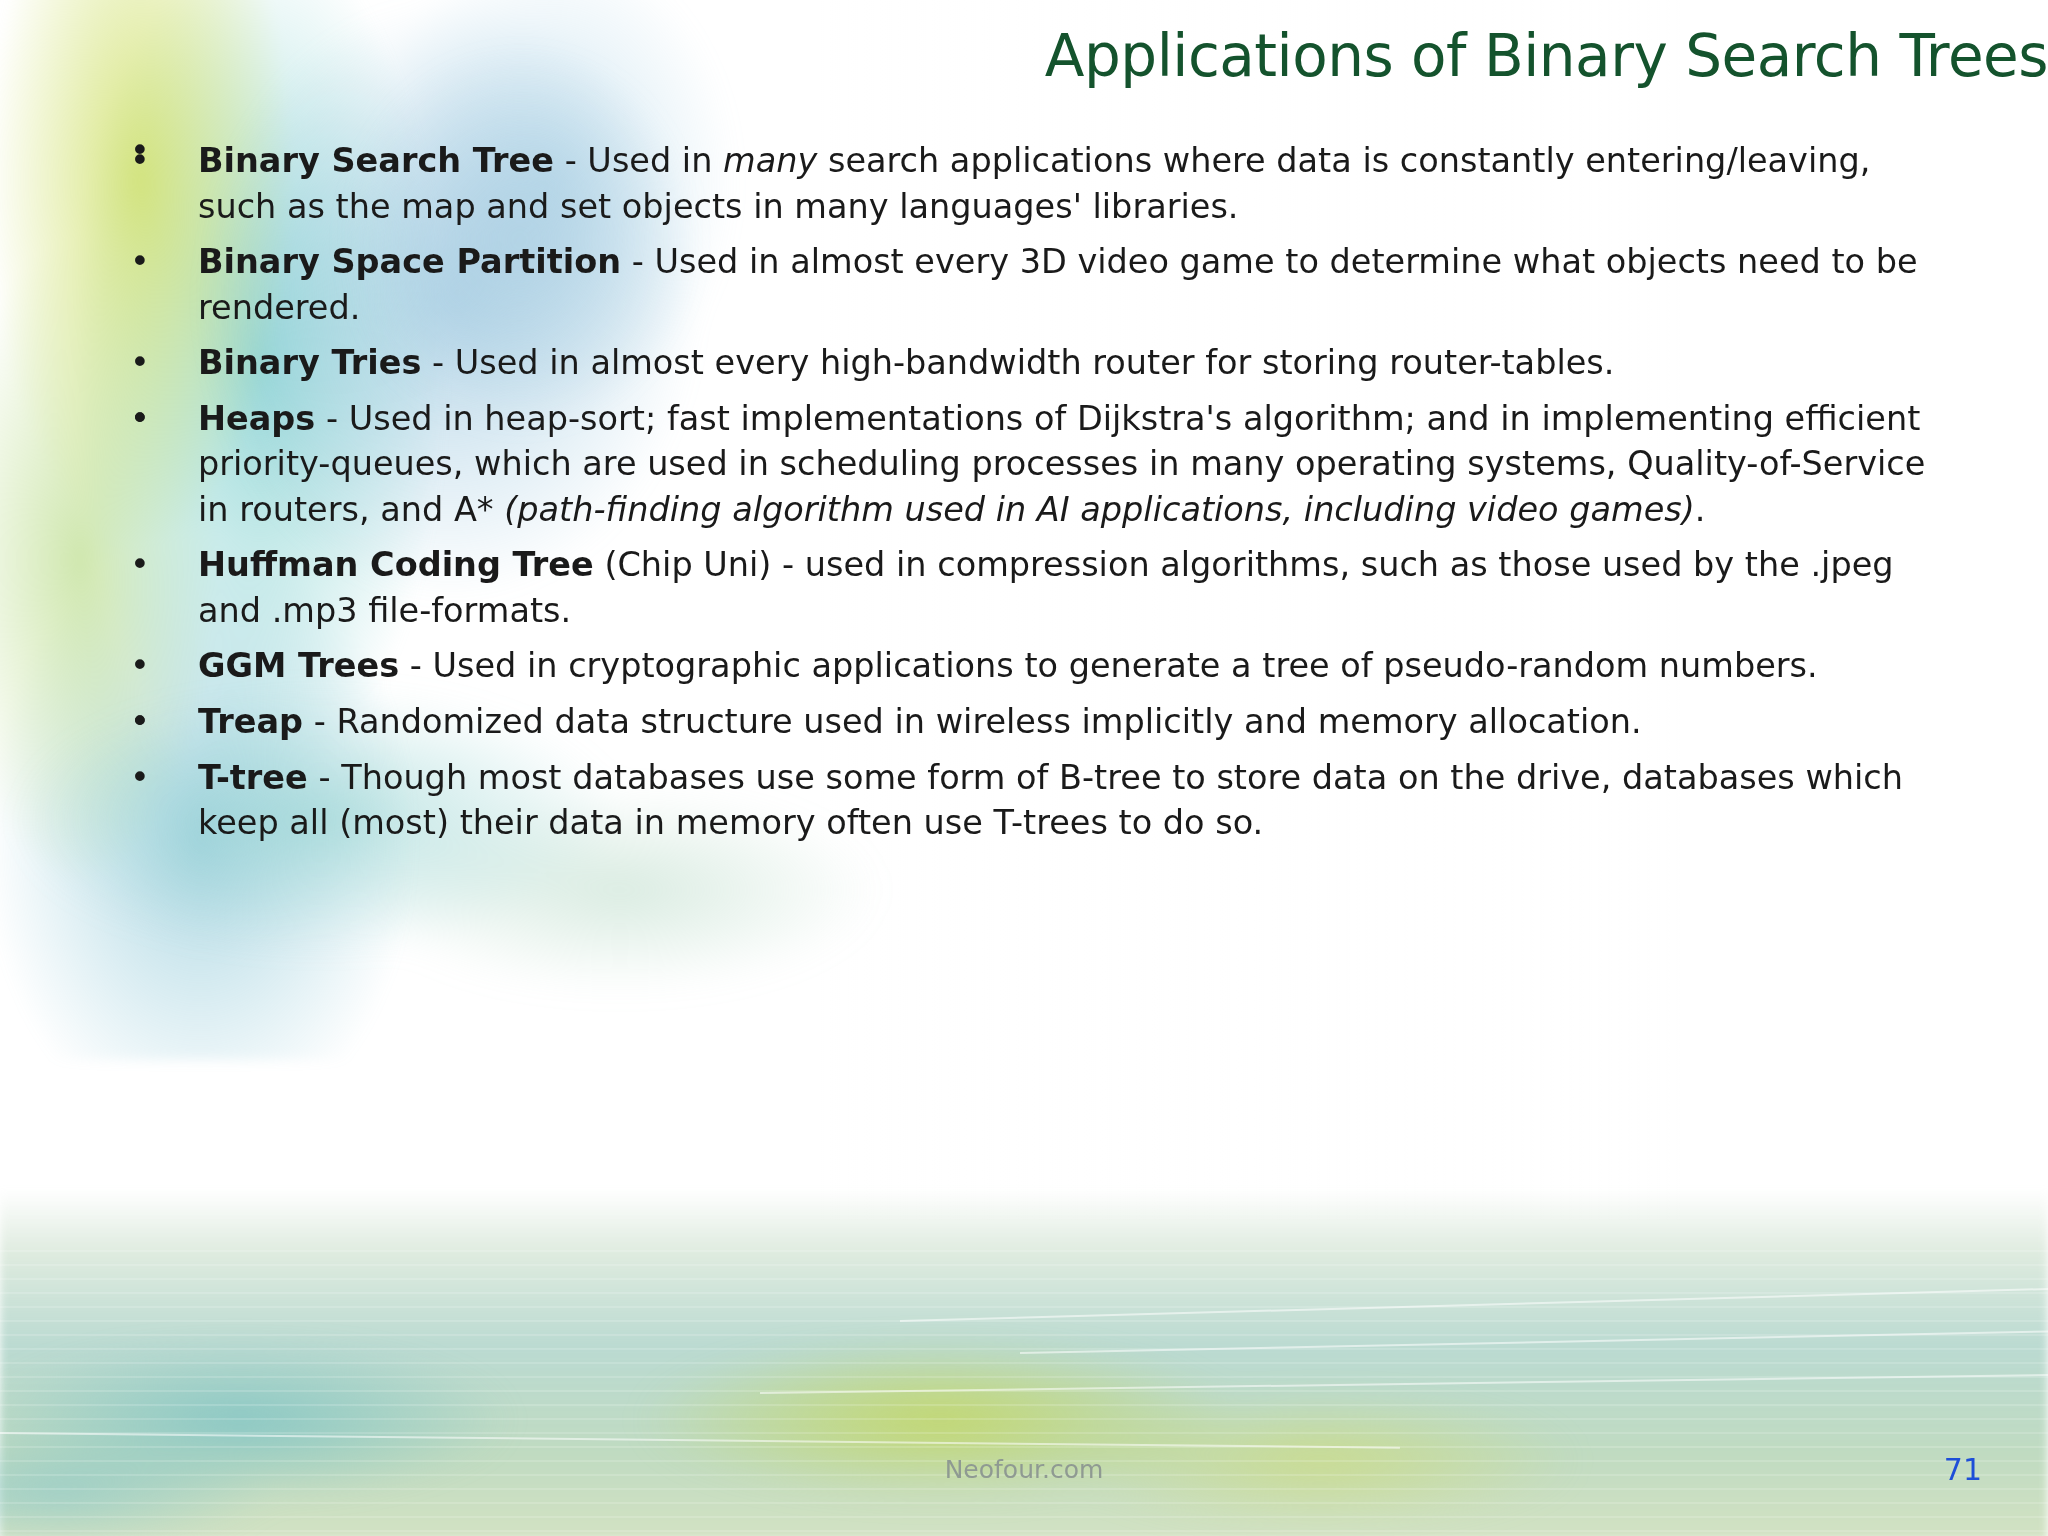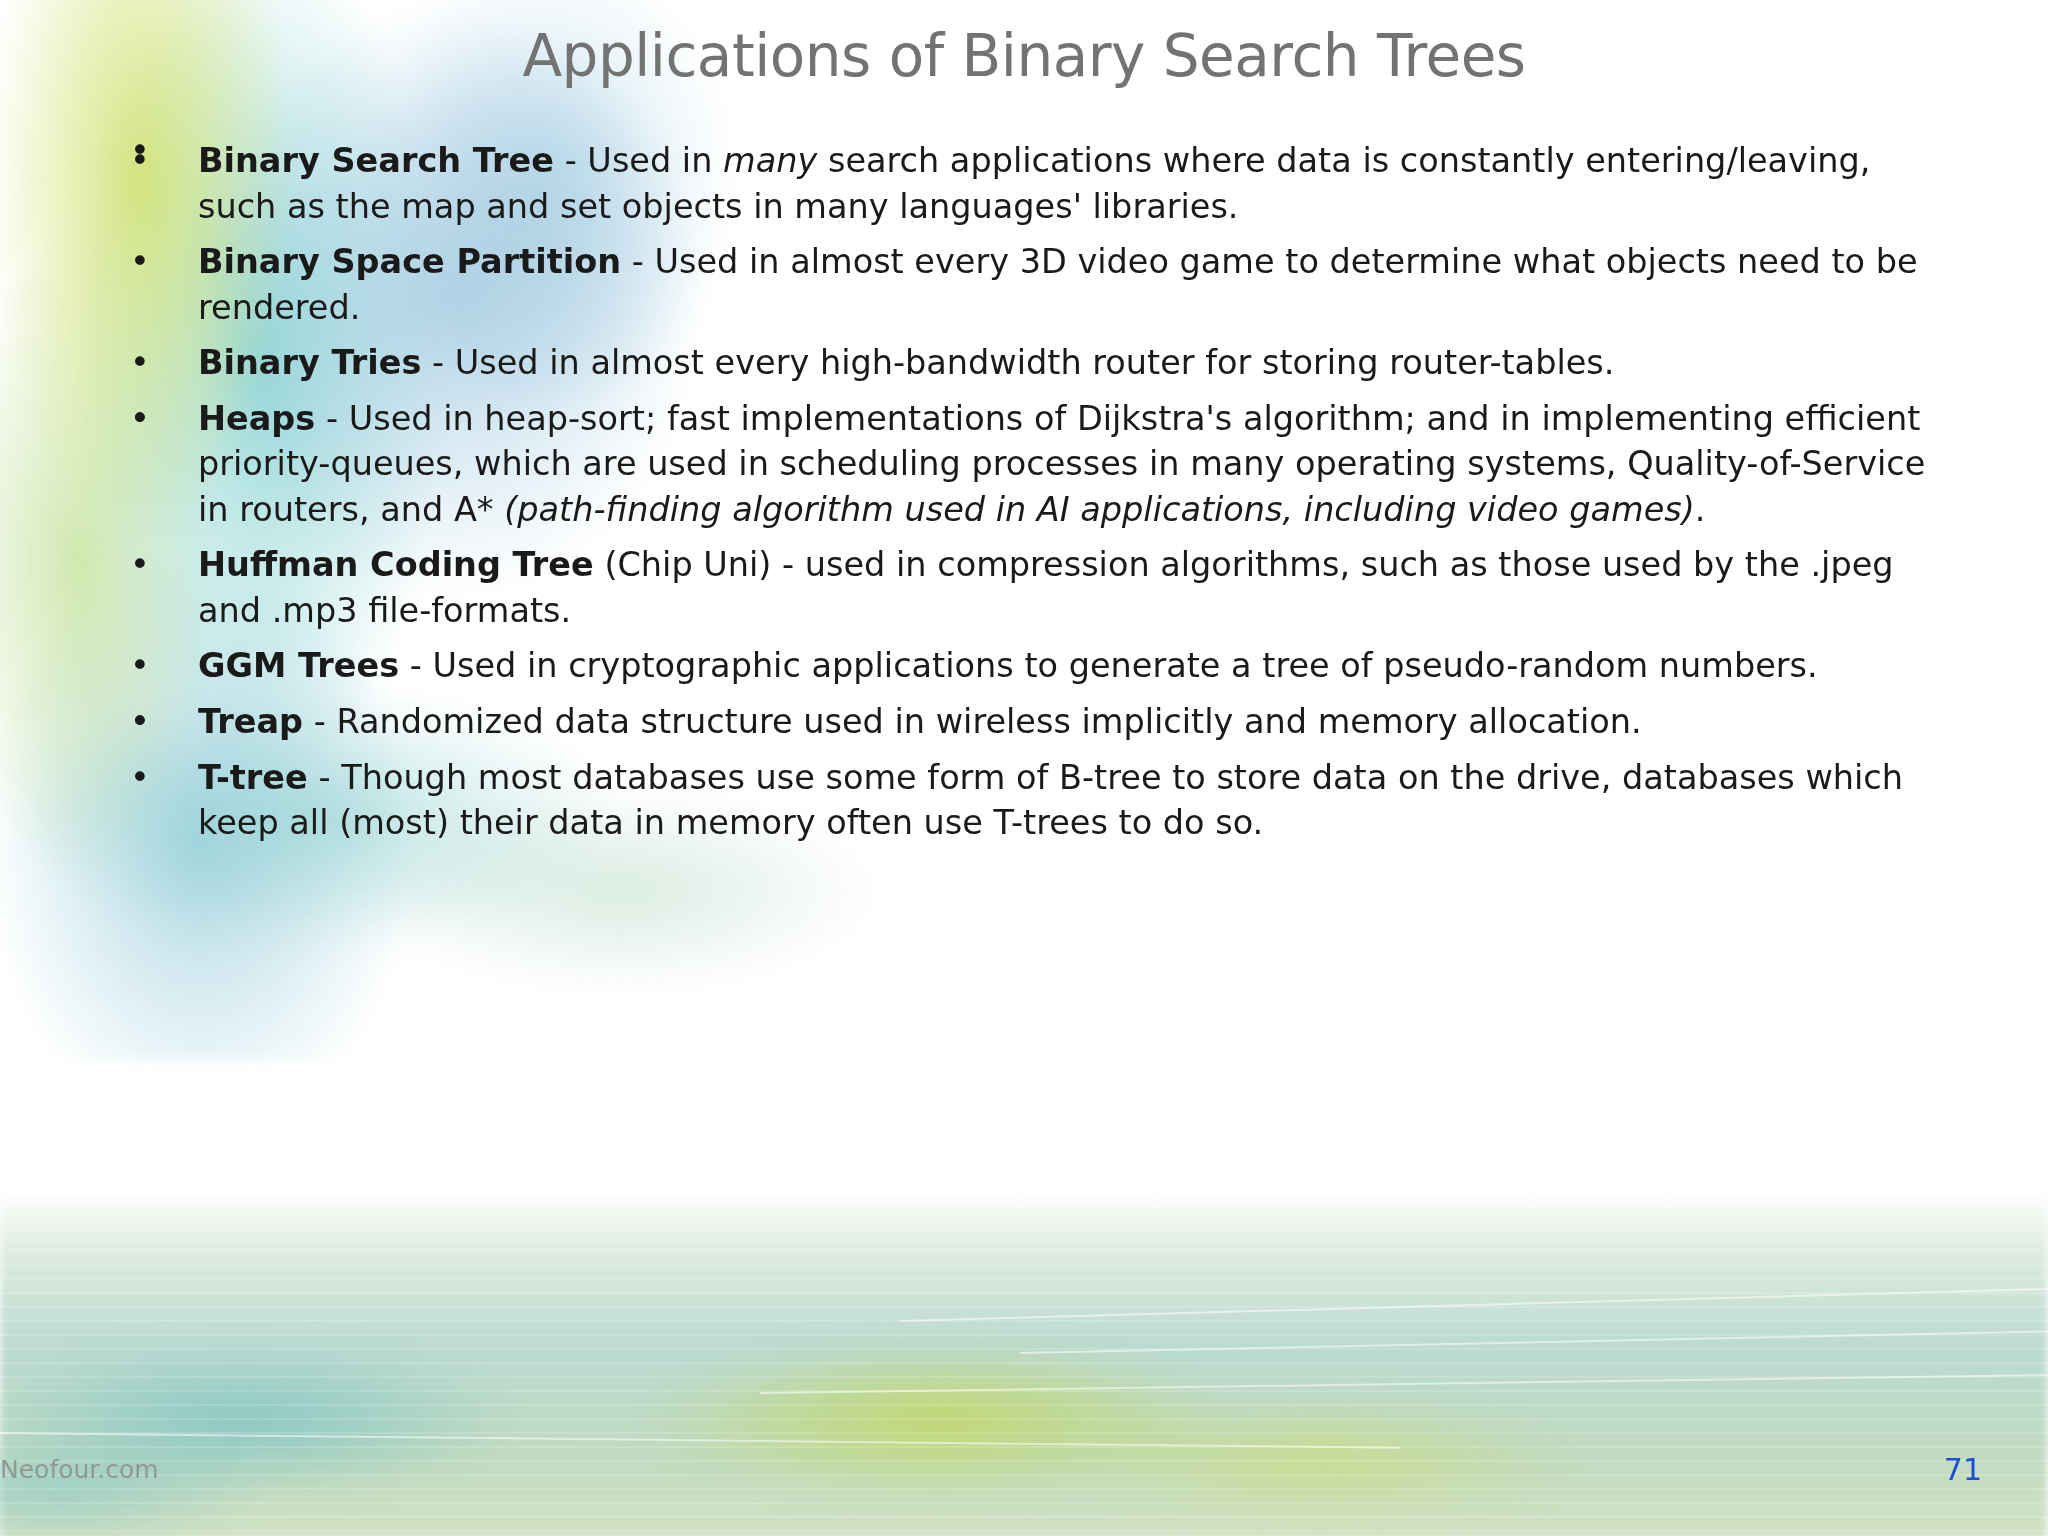--- a/index.html
+++ b/index.html
@@ -116,23 +116,23 @@
 
   
   .content {
     position: relative;
     z-index: 5;
   }
   .title {
     position: absolute;
     left: 0; top: 22px;
     width: 2048px;
-    text-align: center;
+    text-align: right;
     font-size: 58px;
-    color: #737373;
+    color: #14532d;
     font-family: "DejaVu Sans", sans-serif;
     font-weight: 400;
     letter-spacing: -0.5px;
   }
   .bullets {
     position: absolute;
     left: 118px;
     top: 128px;
     width: 1830px;
   }
@@ -153,20 +153,21 @@
     color: #1a1a1a;
   }
   .bullet b { font-weight: 700; }
   .bullet i { font-style: italic; }
 
   .footer-center {
     position: absolute;
     left: 0;
     top: 1455px;
     width: 2048px;
+    text-align: center;
     font-size: 25px;
     color: #8f9a92;
   }
   .footer-page {
     position: absolute;
     right: 66px;
     top: 1452px;
     font-size: 30px;
     color: #1d4ed8;
   }

